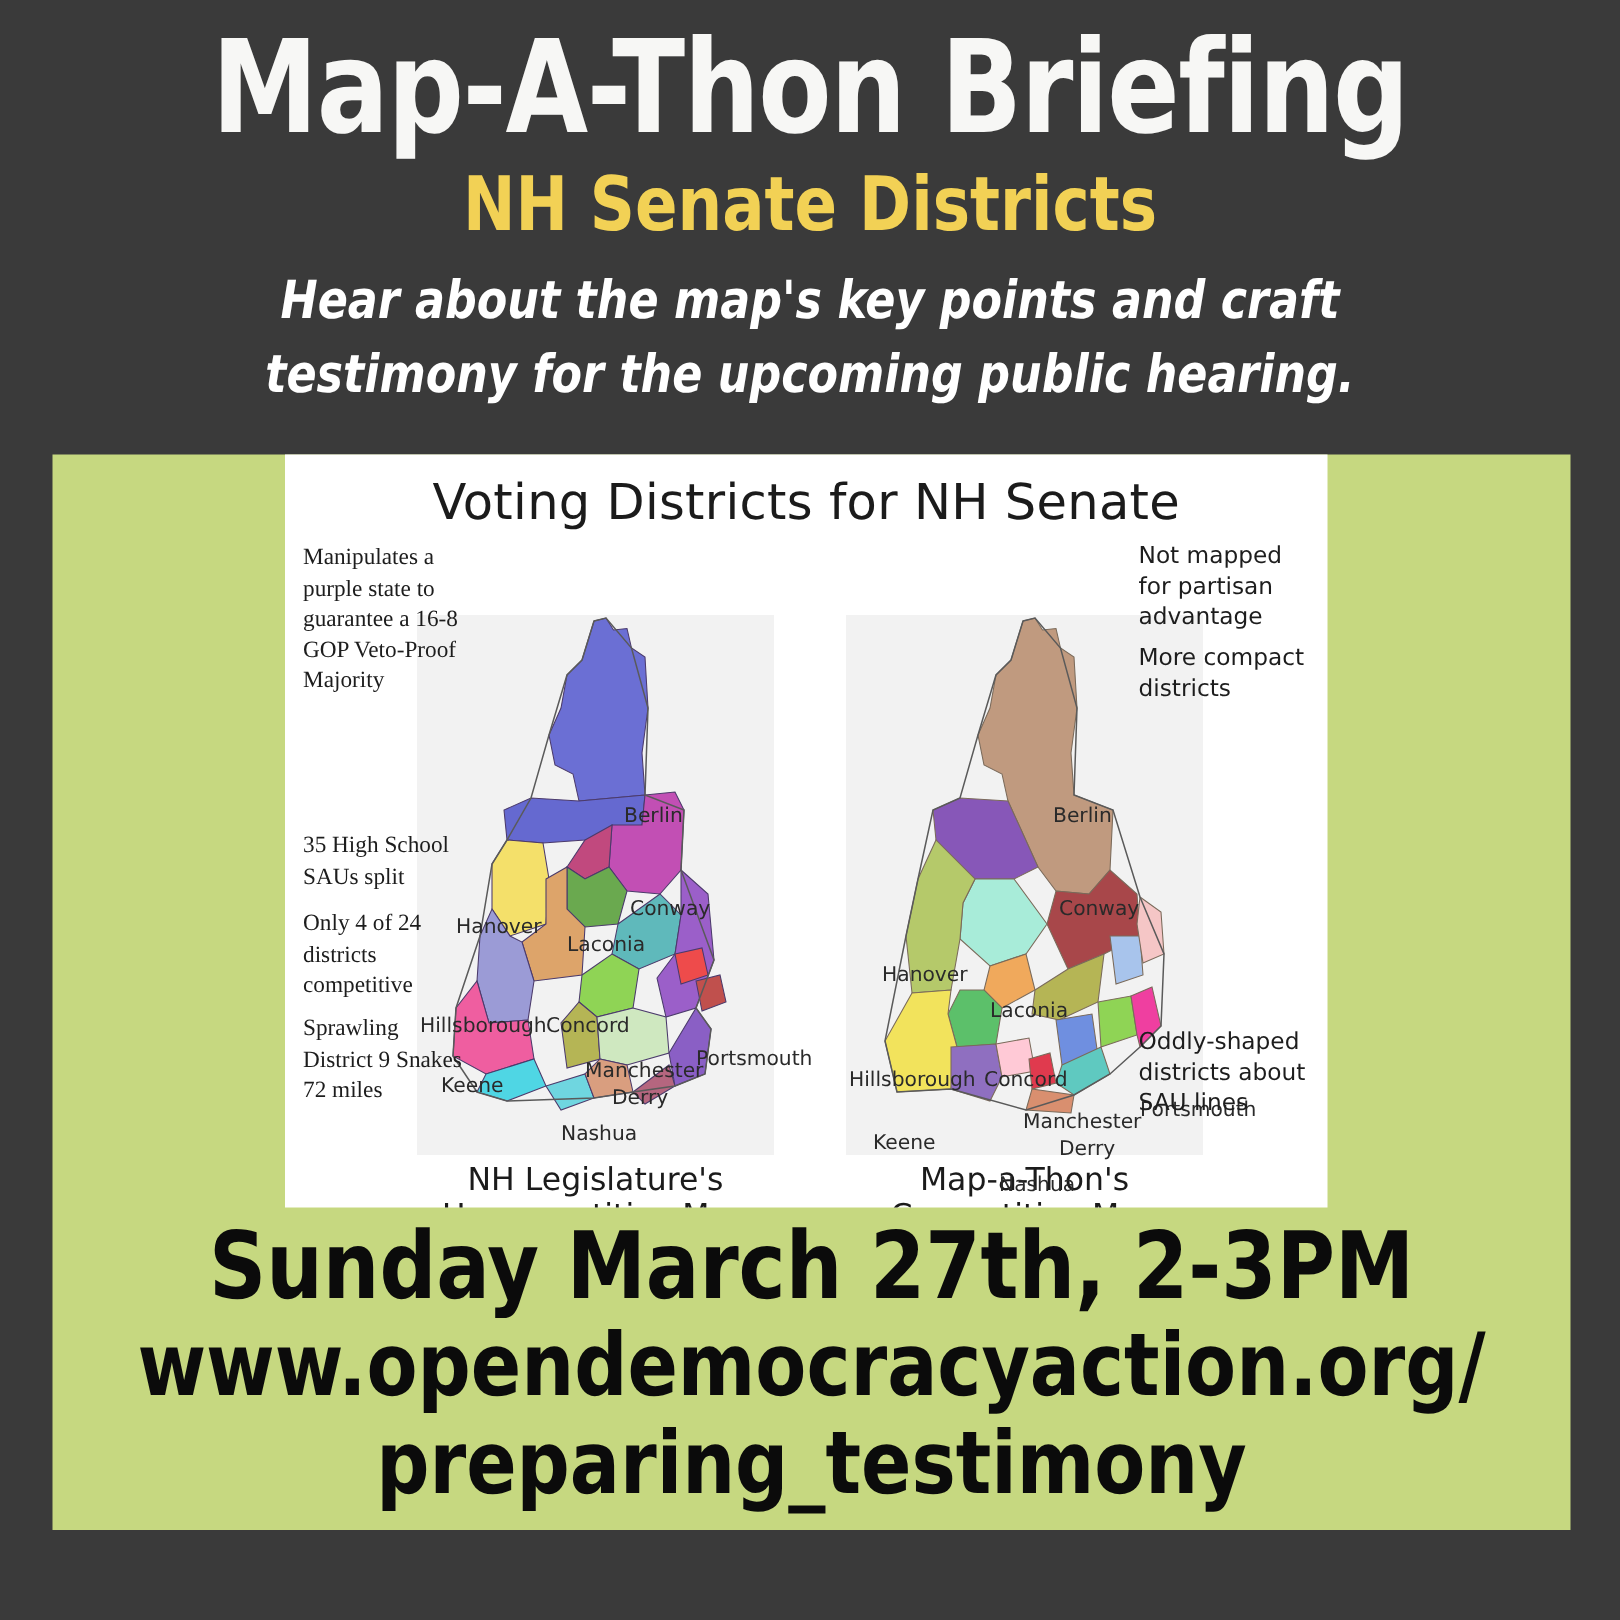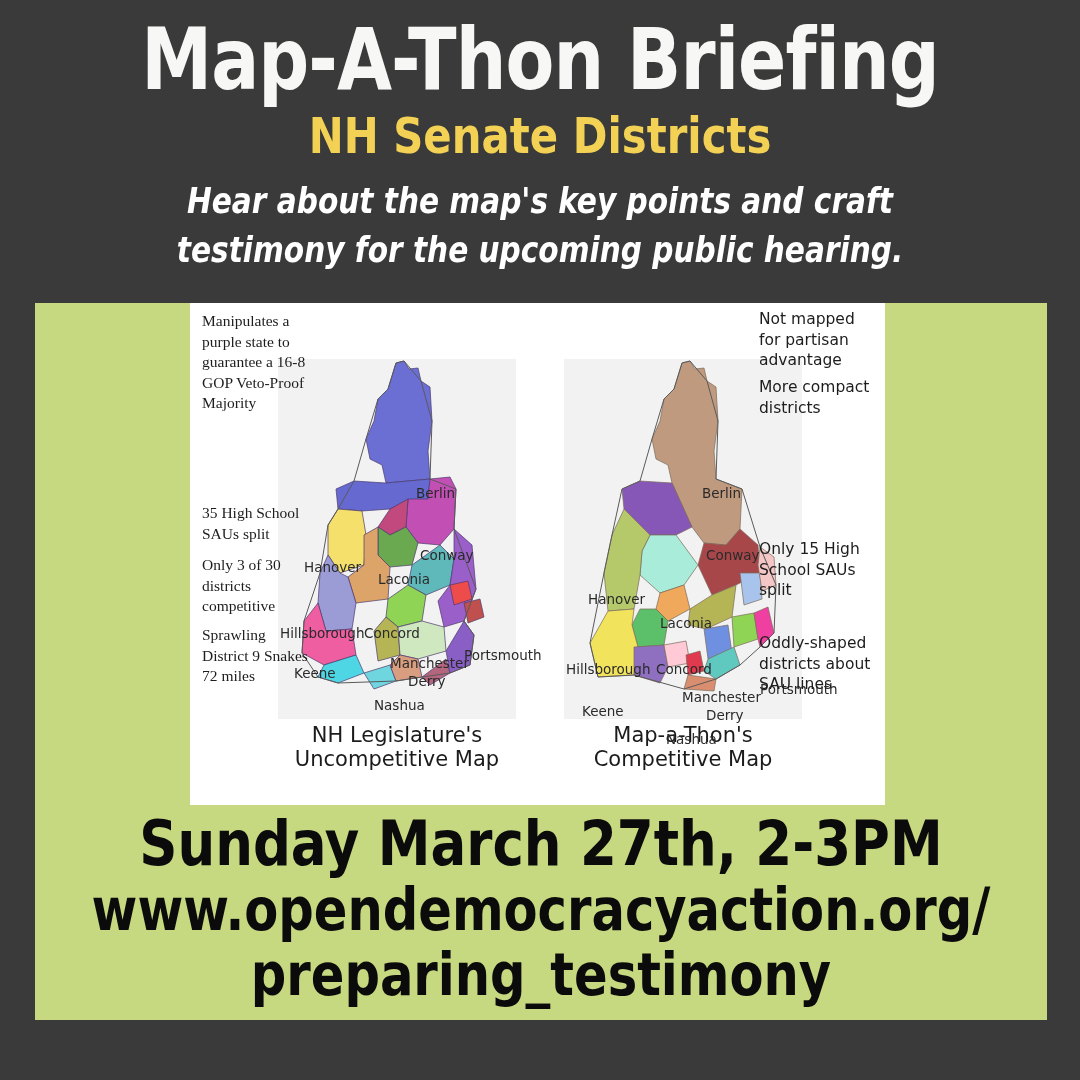--- a/index.html
+++ b/index.html
@@ -142,31 +142,31 @@
 
   <div class="hdr">
     <div class="title">Map-A-Thon Briefing</div>
     <div class="subtitle">NH Senate Districts</div>
     <div class="tagline">Hear about the map's key points and craft testimony for the upcoming public hearing.</div>
   </div>
 
   <div class="green-card">
 
     <div class="map-panel">
+      <div class="map-title">Voting Districts for NH Senate</div>
 
       <div class="maps-row">
 
         <div class="note left" style="top:8px">Manipulates a purple state to guarantee a 16-8 GOP Veto-Proof Majority</div>
         <div class="note left" style="top:200px">35 High School SAUs split</div>
-        <div class="note left" style="top:252px">Only 3 of 30 districts competitive</div>
+        <div class="note left" style="top:252px">Only 4 of 24 districts competitive</div>
         <div class="note left" style="top:322px">Sprawling District 9 Snakes 72 miles</div>
 
         <div class="note right" style="top:6px">Not mapped for partisan advantage</div>
         <div class="note right" style="top:74px">More compact districts</div>
-        <div class="note right" style="top:236px">Only 15 High School SAUs split</div>
         <div class="note right" style="top:330px">Oddly-shaped districts about SAU lines</div>
 
         <div class="map-fig a">
           <div class="map-bg"></div>
           <svg class="map-svg" viewBox="0 0 238 360" preserveAspectRatio="none">
             <g stroke="#4b3a6b" stroke-width="0.7">
 
               <path d="M118 4 L126 2 L131 10 L140 9 L143 22 L152 28 L154 62 L150 92 L152 120 L108 124 L104 106 L92 100 L88 80 L96 62 L100 40 L110 30 Z" fill="#6b6fd4"></path>
 
               <path d="M108 124 L152 120 L150 140 L112 150 L84 152 L60 150 L58 130 L76 122 Z" fill="#6569d0"></path>

